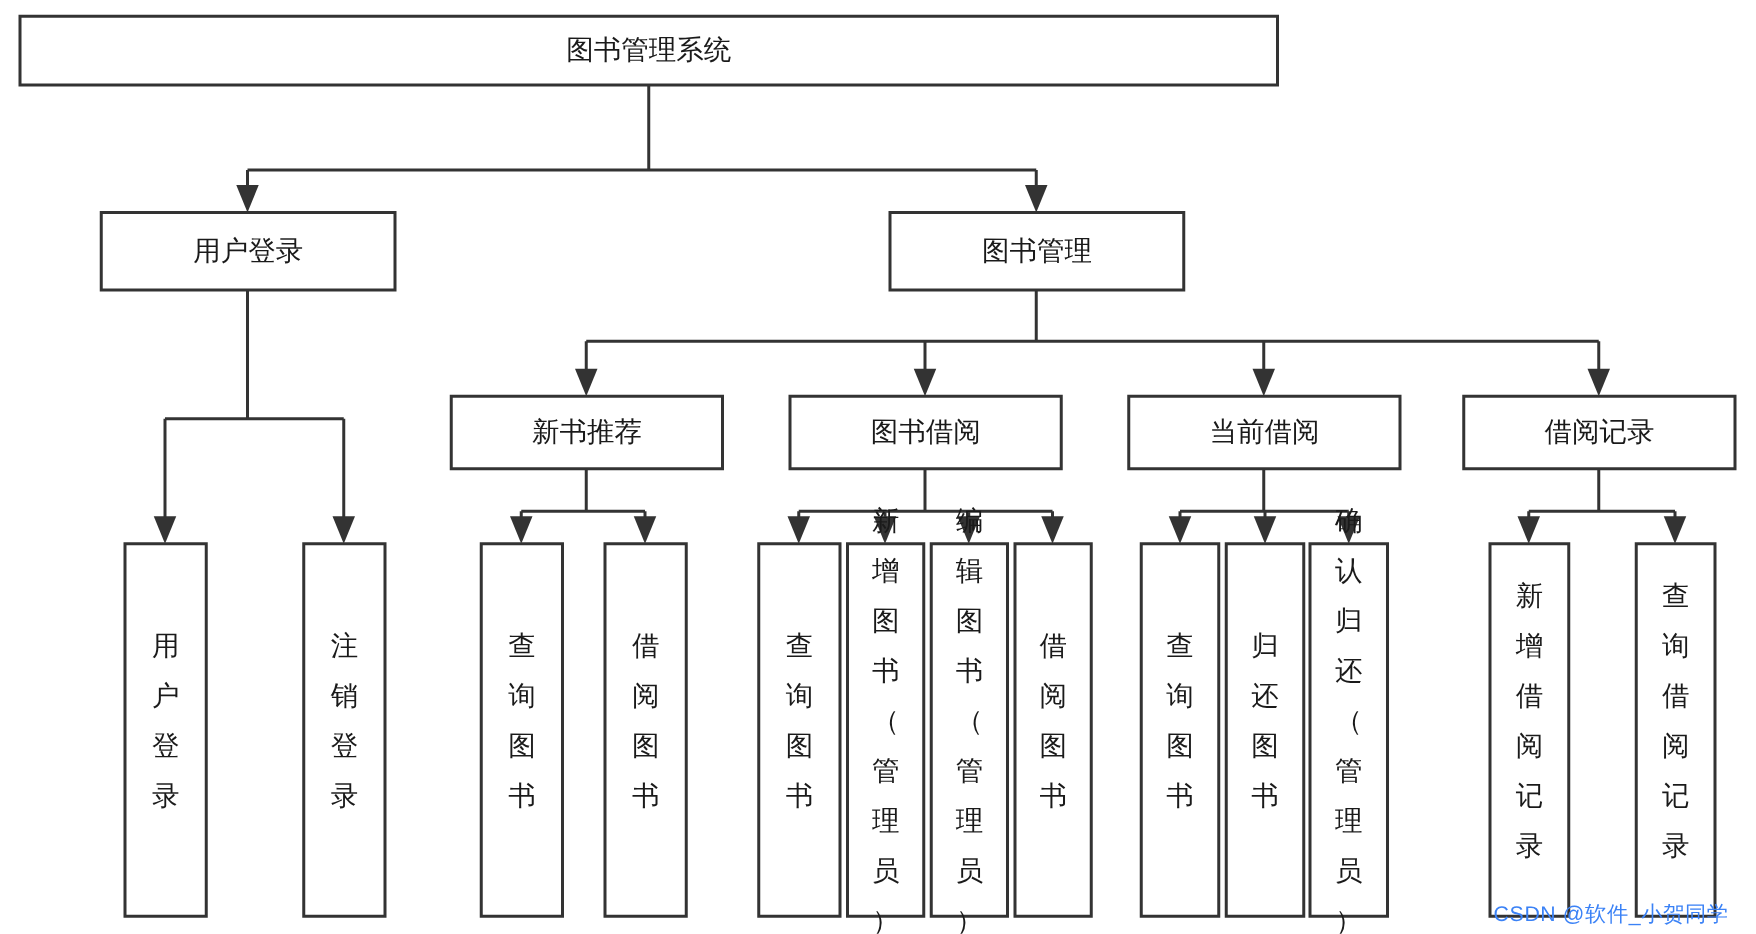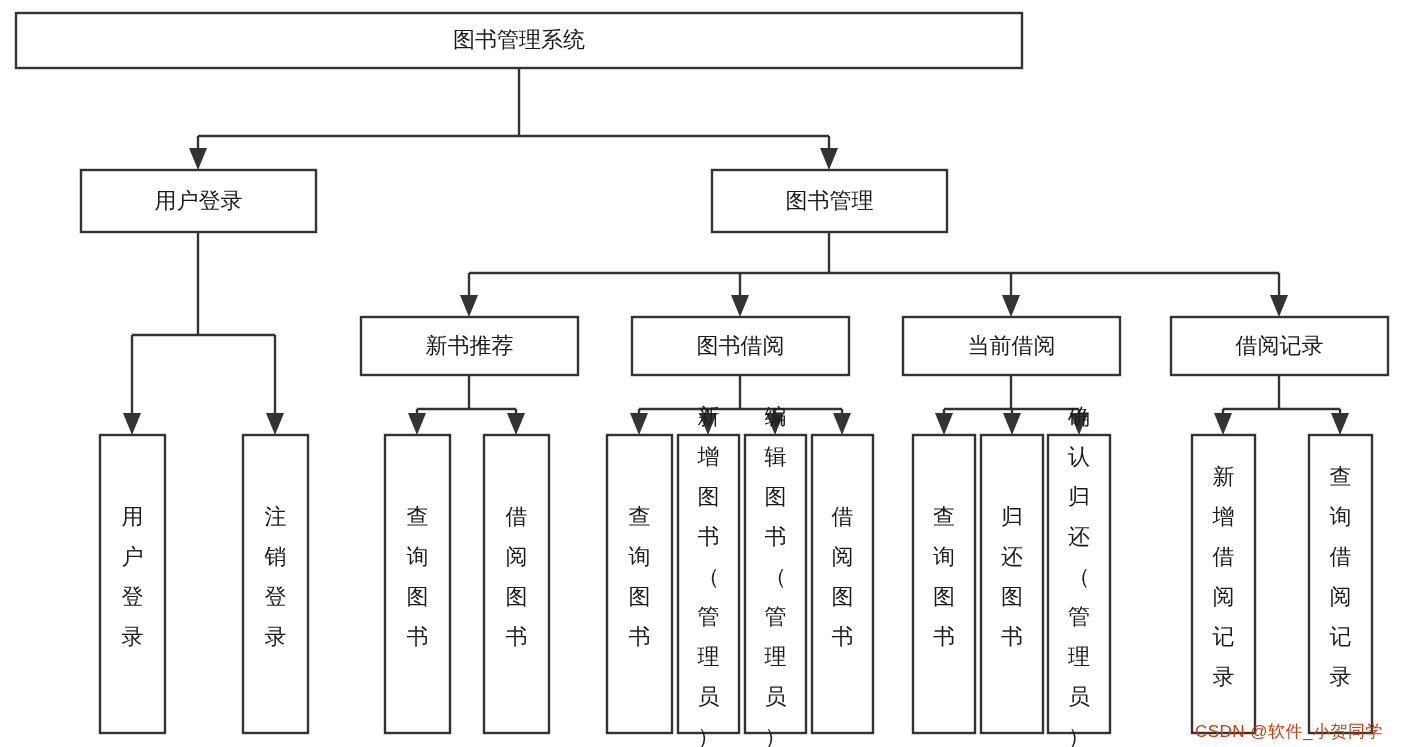--- a/index.html
+++ b/index.html
@@ -53,21 +53,21 @@
   .arrow-head {
     fill: #333333;
     stroke: none;
   }
   .watermark {
     position: absolute;
     right: 8px;
     bottom: 4px;
     font-family: "Liberation Sans", "DejaVu Sans", sans-serif;
     font-size: 17px;
-    color: #c2410c;
+    color: #3b82f6;
     letter-spacing: 0.5px;
     white-space: nowrap;
     pointer-events: none;
   }
 </style>
 </head>
 <body>
 
 <div id="diagram-root">
   <svg id="flow" viewBox="0 0 1405 747">

